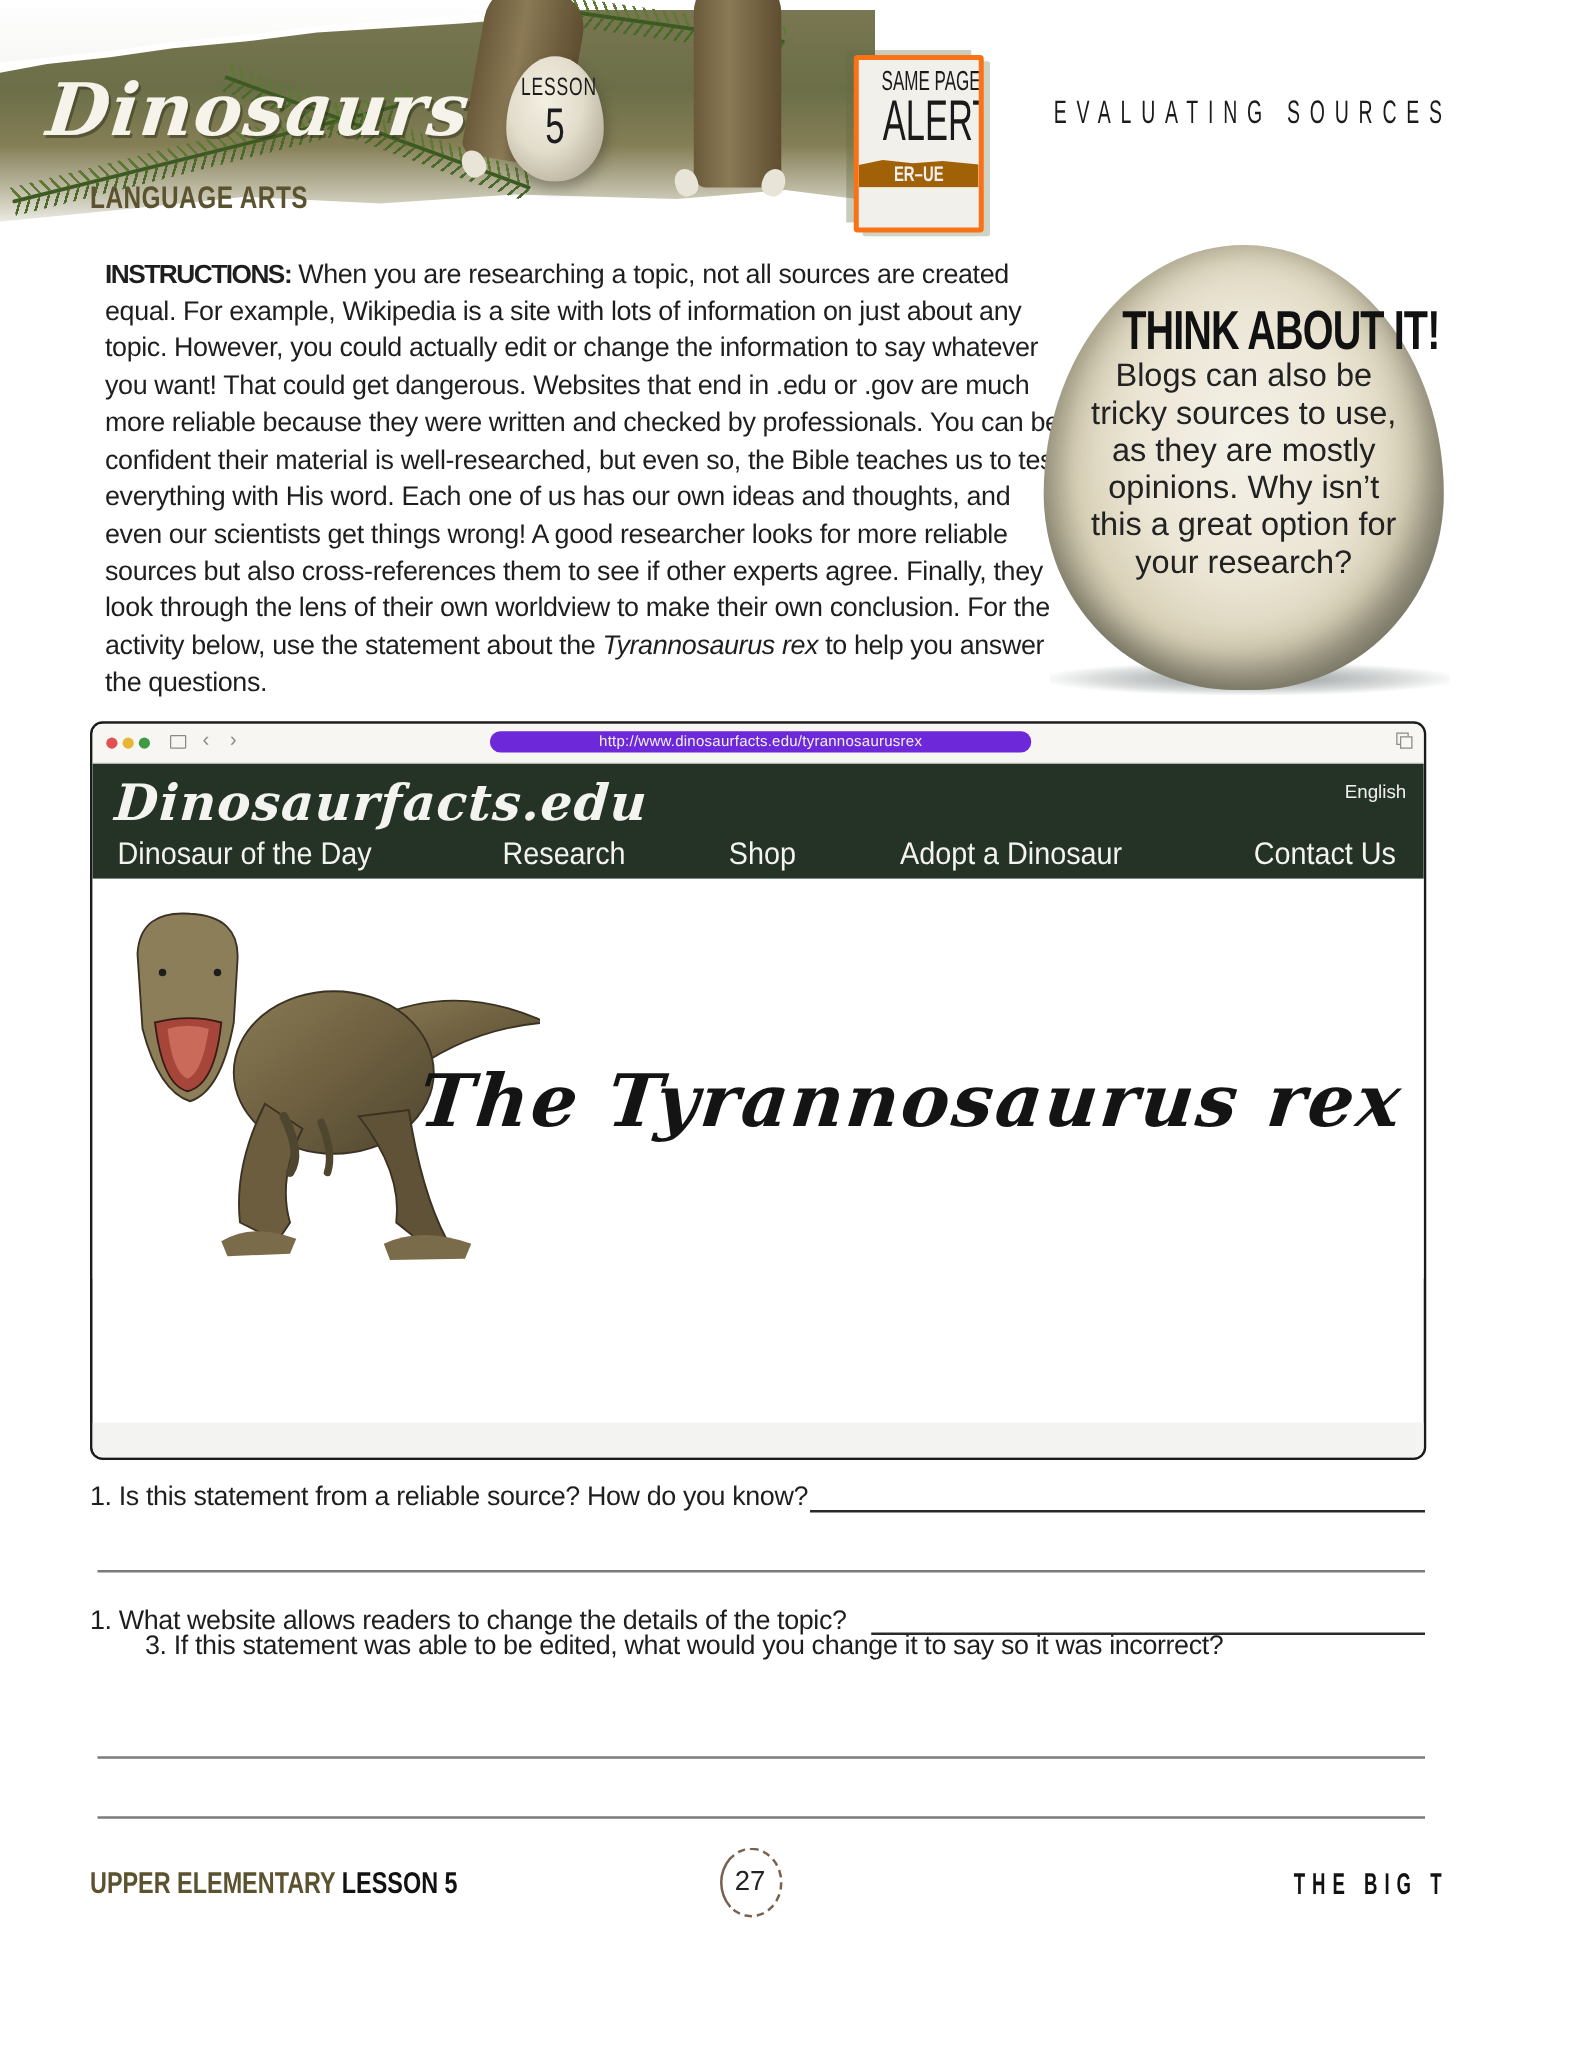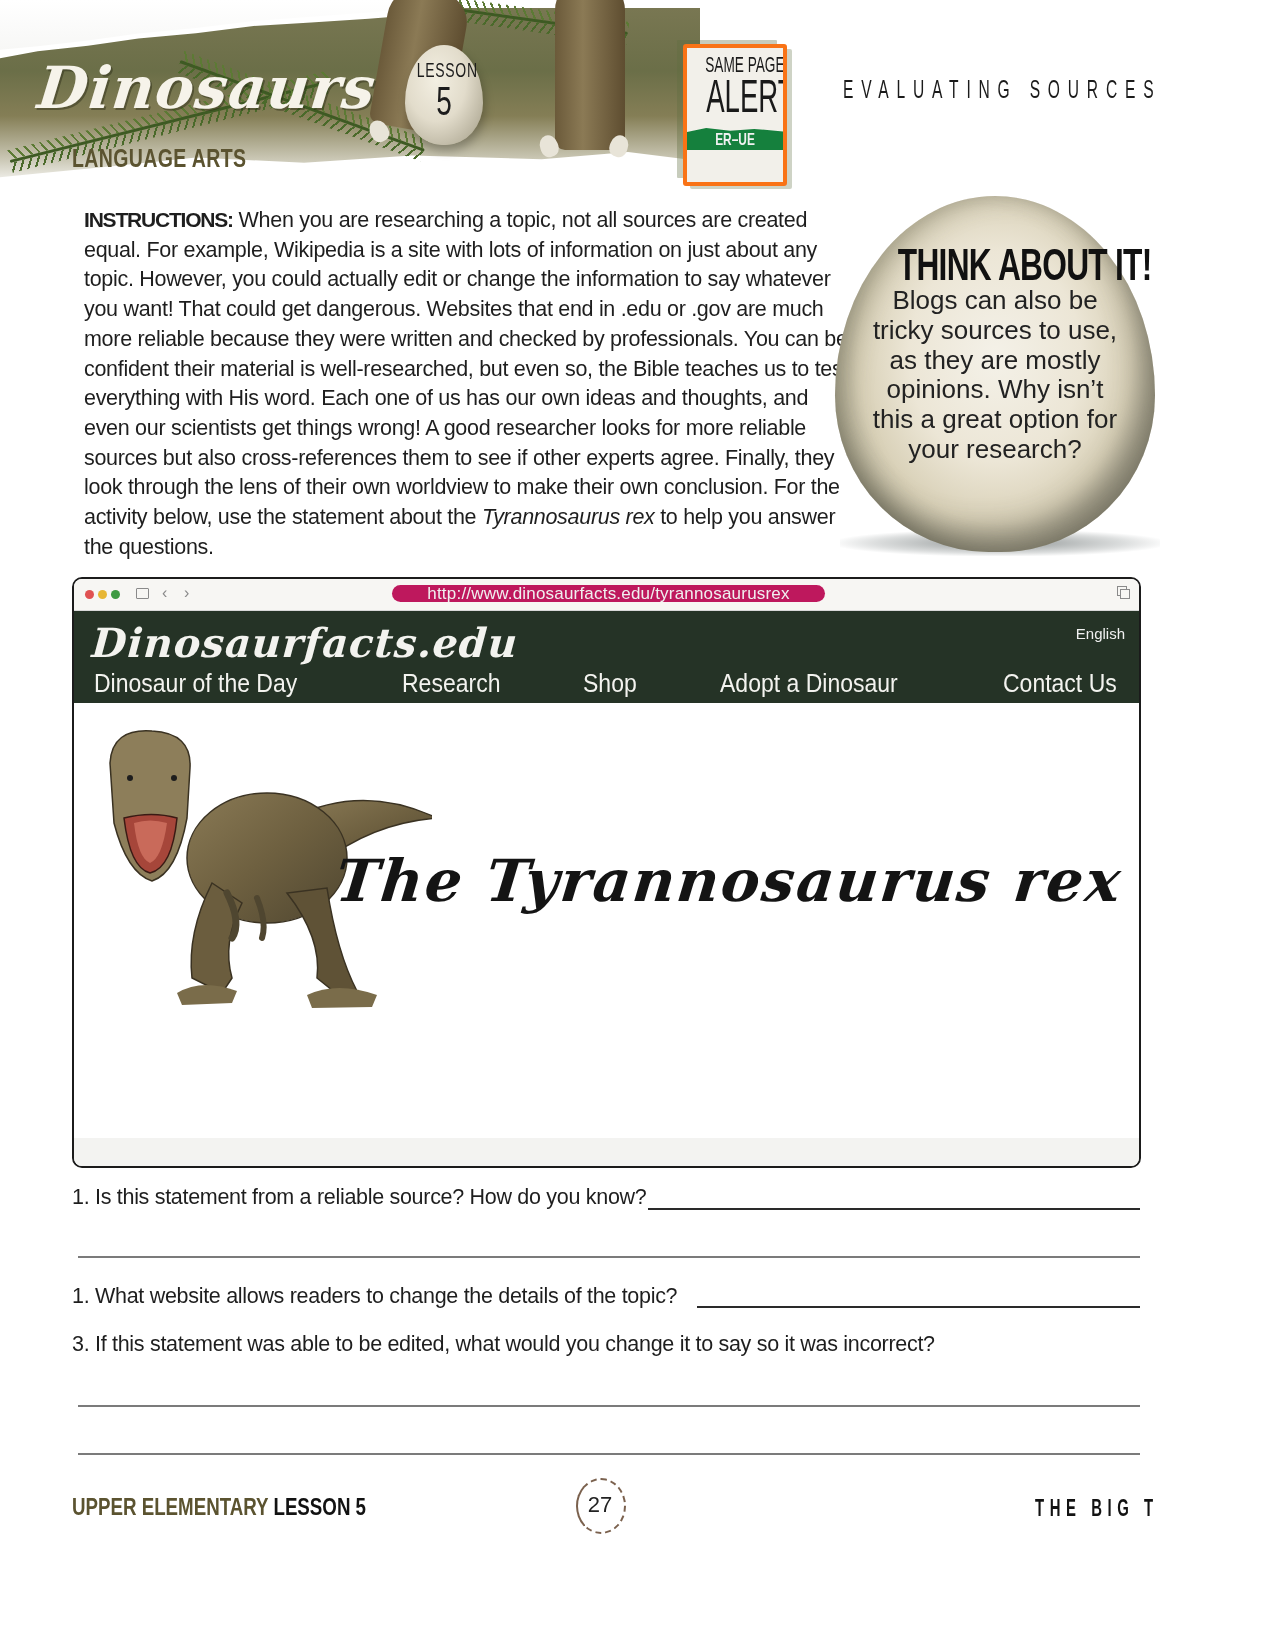--- a/index.html
+++ b/index.html
@@ -59,21 +59,21 @@
 
   .alert-card {
     position: absolute; left: 683px; top: 44px; width: 104px; height: 142px;
     background: #f2f0ea; border: 4px solid #f97316; border-radius: 3px;
     box-shadow: -8px -6px 0 -2px rgba(94,110,64,0.35), 6px 4px 0 -1px rgba(94,110,64,0.3);
     text-align: center; overflow: hidden;
   }
   .alert-card .l1 { display: block; margin-top: 4px; font-size: 22px; transform: scaleX(0.62); letter-spacing: 0; white-space: nowrap; }
   .alert-card .l2 { display: block; font-size: 46px; line-height: 40px; transform: scaleX(0.6); white-space: nowrap; margin-top: -2px; }
   .alert-card .band {
-    position: absolute; left: 0; right: 0; top: 80px; height: 22px; background: #15803d; color: #f1f1f1;
+    position: absolute; left: 0; right: 0; top: 80px; height: 22px; background: #a16207; color: #f1f1f1;
     clip-path: polygon(0 18%, 20% 0, 45% 12%, 70% 4%, 100% 16%, 100% 100%, 0 100%);
   }
   .alert-card .band span { display: block; font-size: 17px; line-height: 24px; transform: scaleX(0.7); font-weight: bold; }
 
   .section-title {
     position: absolute; left: 843px; top: 74px;
     font-size: 26px; letter-spacing: 13px; color: #1b1b1b; transform: scaleX(0.6); transform-origin: left center;
     white-space: nowrap; font-weight: normal;
   }
 
@@ -122,21 +122,21 @@
   .dot { position: absolute; top: 11px; width: 9px; height: 9px; border-radius: 50%; }
   .dot.red { left: 11px; background: #e05252; }
   .dot.yellow { left: 24px; background: #e7b634; }
   .dot.green { left: 37px; background: #3e9a42; }
   .tab-icon { position: absolute; left: 62px; top: 9px; width: 13px; height: 11px; border: 1.5px solid #8a8a8a; border-radius: 1px; }
   .nav-arrow { position: absolute; top: 5px; font-size: 16px; color: #8a8a8a; }
   .nav-back { left: 88px; }
   .nav-fwd { left: 110px; }
   .url-bar {
     position: absolute; left: 318px; top: 6px; width: 433px; height: 17px; border-radius: 9px;
-    background: #be185d; color: #f0f0f0; font-size: 17px; line-height: 17px; text-align: center;
+    background: #6d28d9; color: #f0f0f0; font-size: 12px; line-height: 17px; text-align: center;
     letter-spacing: 0.2px;
   }
   .copy-icon { position: absolute; right: 10px; top: 7px; width: 12px; height: 12px; }
   .copy-icon::before, .copy-icon::after { content: ""; position: absolute; width: 8px; height: 8px; border: 1.5px solid #8a8a8a; background: #f7f6f3; }
   .copy-icon::before { left: 0; top: 0; }
   .copy-icon::after { left: 3px; top: 3px; }
 
   .site-header {
     position: absolute; left: 0; top: 32px; right: 0; height: 92px; background: #253326;
   }
@@ -300,21 +300,21 @@
   <div class="browser-footer"></div>
 </div>
 
 <div class="question" style="top:1185px;">1. Is this statement from a reliable source? How do you know?</div>
 <div class="answer-line" style="left:648px;top:1208px;width:492px;"></div>
 <div class="answer-line gray" style="left:78px;top:1256px;width:1062px;"></div>
 
 <div class="question" style="top:1284px;">1. What website allows readers to change the details of the topic?</div>
 <div class="answer-line" style="left:697px;top:1306px;width:443px;"></div>
 
-<div class="question" style="top:1332px;">3. If this statement was able to be edited, what would you change it to say so it was incorrect?</div>
+<div class="question" style="top:1304px;margin-left:44px;">3. If this statement was able to be edited, what would you change it to say so it was incorrect?</div>
 <div class="answer-line gray" style="left:78px;top:1405px;width:1062px;"></div>
 <div class="answer-line gray" style="left:78px;top:1453px;width:1062px;"></div>
 
 <div class="footer-left">
   <span class="grade">UPPER ELEMENTARY</span>
   <span class="lesson">LESSON 5</span>
 </div>
 <div class="page-badge">
   <div class="ring"></div>
   <div class="num">27</div>

